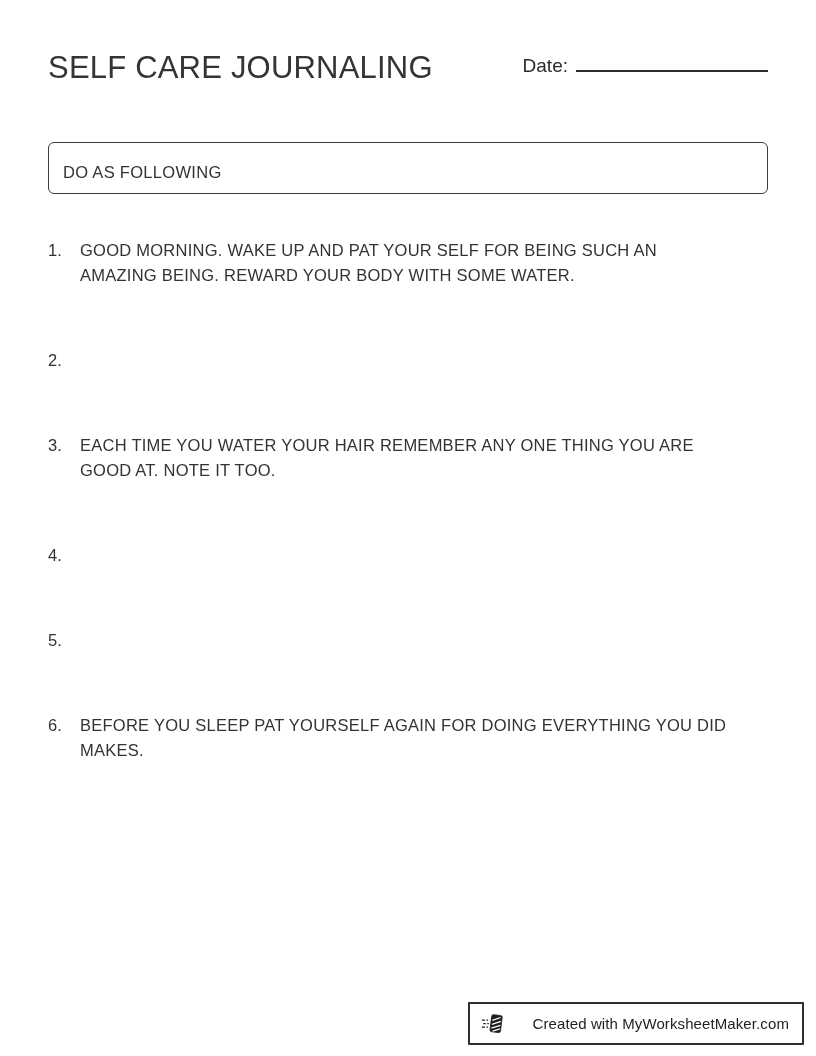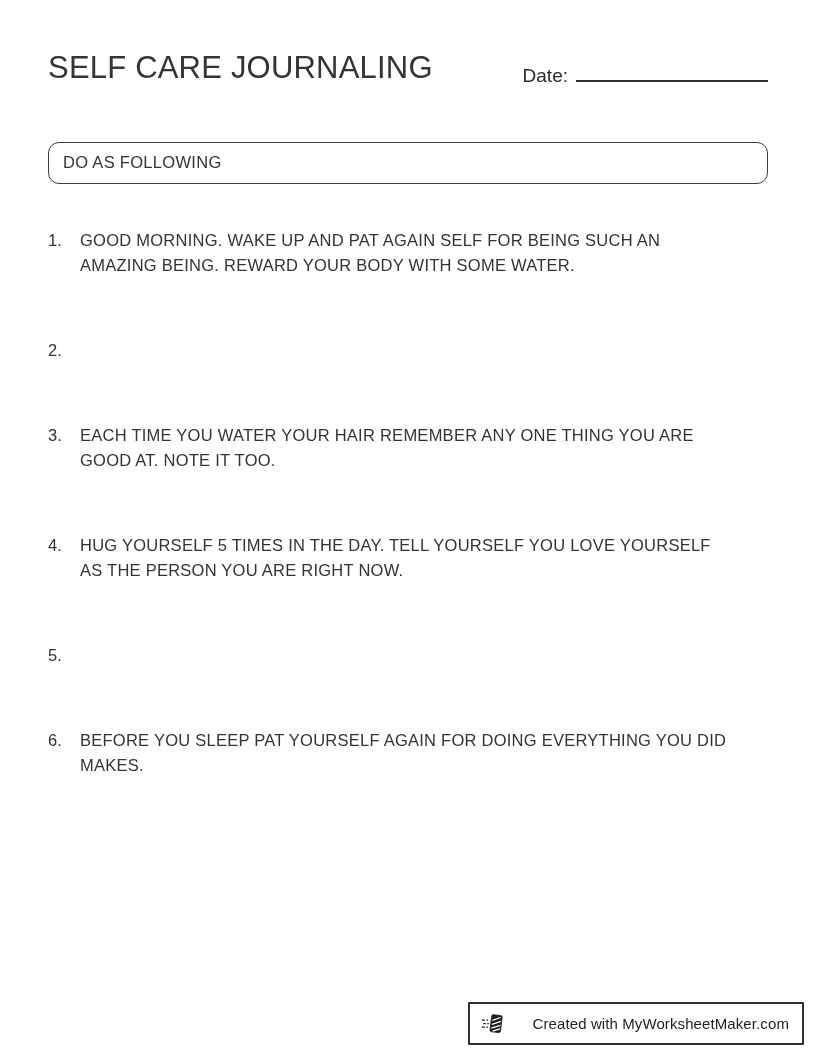--- a/index.html
+++ b/index.html
@@ -13,21 +13,21 @@
   }
   .page {
     position: relative;
     width: 816px; height: 1056px;
     padding: 48px 48px 0 48px;
   }
   
   .header {
     display: flex;
     justify-content: space-between;
-    align-items: flex-end;
+    align-items: flex-start;
   }
   .title {
     font-size: 31px;
     font-weight: 400;
     letter-spacing: 0.2px;
     color: #343434;
     line-height: 38px;
     margin-top: 1px;
   }
   .date-area {
@@ -46,22 +46,22 @@
     width: 192px;
     height: 20px;
     border-bottom: 2px solid #2e2e2e;
     margin-left: 8px;
   }
   
   .instructions-box {
     margin-top: 55px;
     width: 720px;
     border: 1.5px solid #3d3d3d;
-    border-radius: 11px;
-    padding: 10px 14px 11px 14px;
+    border-radius: 6px;
+    padding: 20px 14px 11px 14px;
   }
   .instructions-label {
     font-size: 16.5px;
     letter-spacing: 0.3px;
     color: #333333;
   }
   
   .task-list {
     margin-top: 44px;
   }
@@ -120,43 +120,39 @@
 
   <div class="instructions-box">
     <span class="instructions-label">DO AS FOLLOWING</span>
   </div>
 
   <div class="task-list">
 
     <div class="task-item">
       <span class="task-number">1.</span>
       <div class="task-text">
-        <div>GOOD MORNING. WAKE UP AND PAT AGAIN SELF FOR BEING SUCH AN</div>
+        <div>GOOD MORNING. WAKE UP AND PAT YOUR SELF FOR BEING SUCH AN</div>
         <div>AMAZING BEING. REWARD YOUR BODY WITH SOME WATER.</div>
       </div>
     </div>
 
     <div class="task-item">
       <span class="task-number">2.</span>
     </div>
 
     <div class="task-item">
       <span class="task-number">3.</span>
       <div class="task-text">
         <div>EACH TIME YOU WATER YOUR HAIR REMEMBER ANY ONE THING YOU ARE</div>
         <div>GOOD AT. NOTE IT TOO.</div>
       </div>
     </div>
 
     <div class="task-item">
       <span class="task-number">4.</span>
-      <div class="task-text">
-        <div>HUG YOURSELF 5 TIMES IN THE DAY. TELL YOURSELF YOU LOVE YOURSELF</div>
-        <div>AS THE PERSON YOU ARE RIGHT NOW.</div>
-      </div>
     </div>
 
     <div class="task-item">
       <span class="task-number">5.</span>
     </div>
 
     <div class="task-item">
       <span class="task-number">6.</span>
       <div class="task-text">
         <div>BEFORE YOU SLEEP PAT YOURSELF AGAIN FOR DOING EVERYTHING YOU DID</div>

